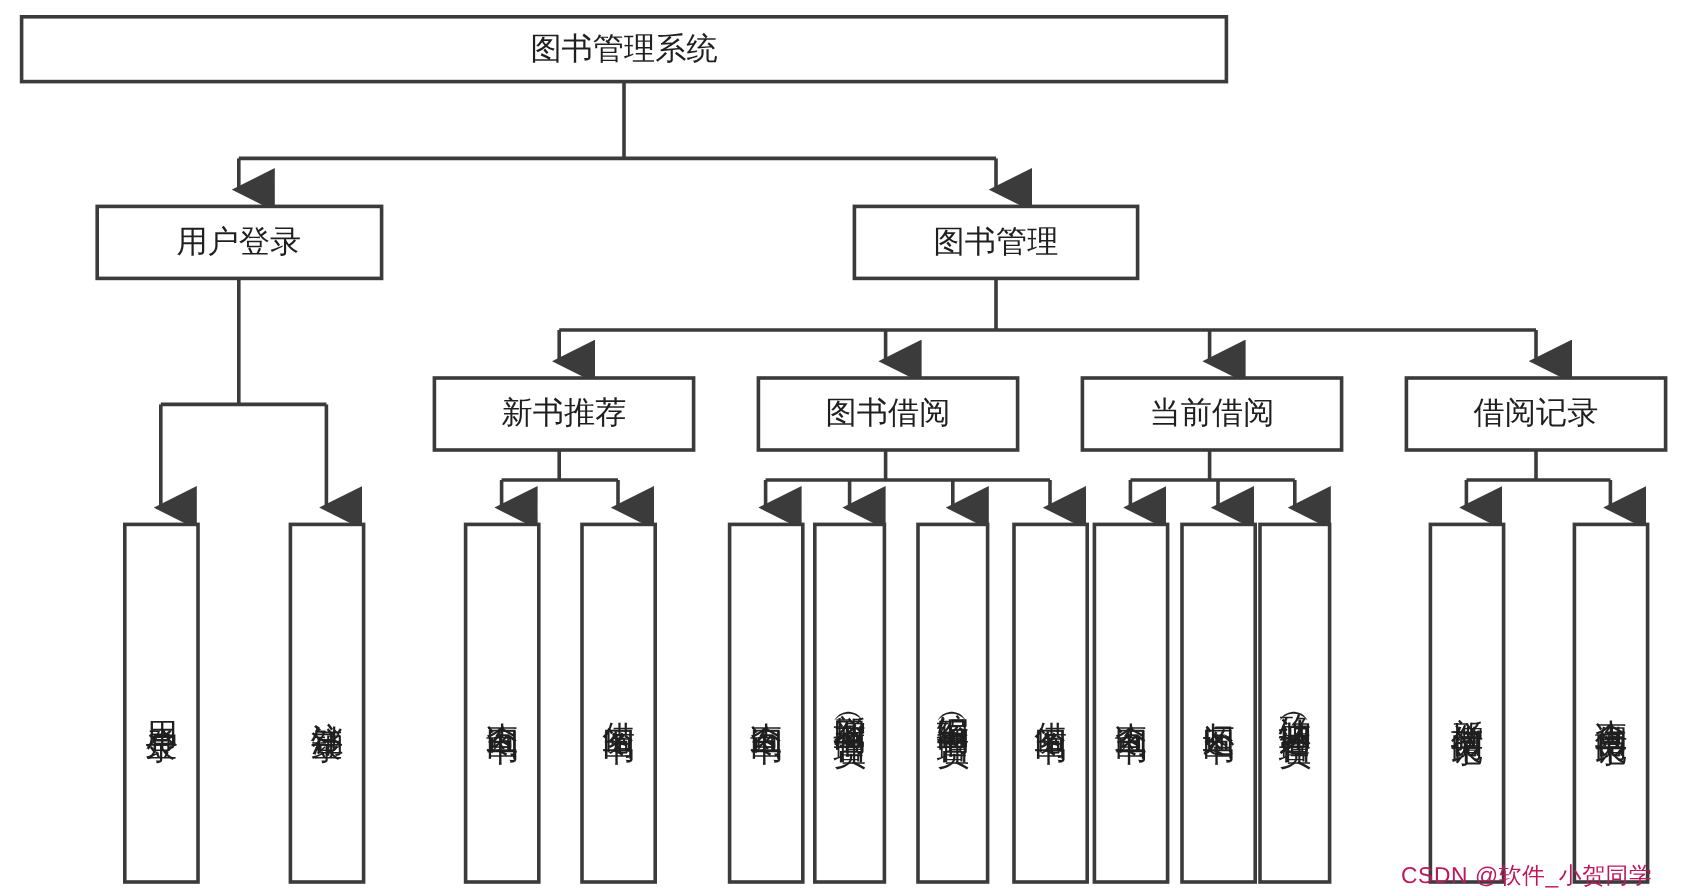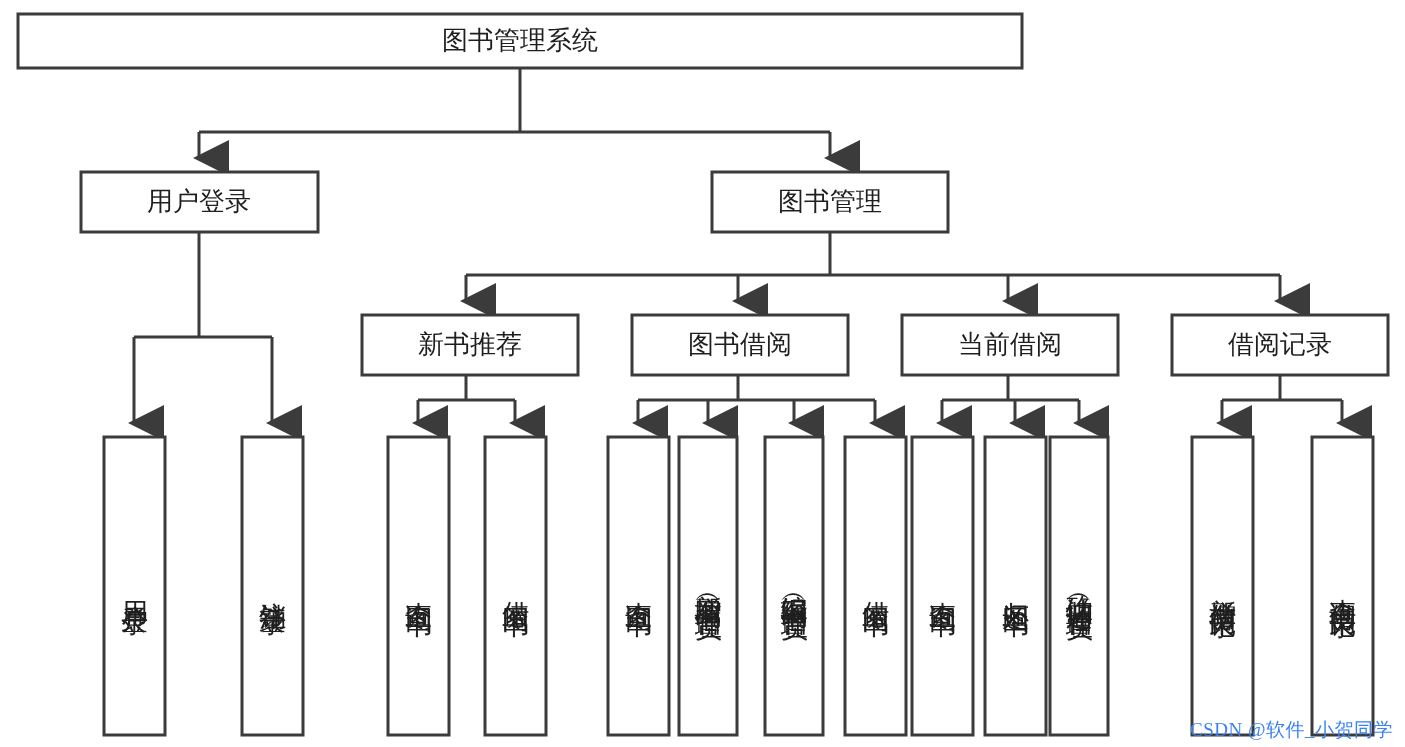--- a/index.html
+++ b/index.html
@@ -59,25 +59,25 @@
     color: #1f1f1f;
     display: flex;
     align-items: center;
     justify-content: center;
     text-align: center;
     white-space: pre-wrap;
     pointer-events: none;
   }
   .watermark {
     position: absolute;
-    right: 12px;
+    right: 28px;
     bottom: 4px;
-    font-family: Liberation Serif, serif;
+    font-family: Liberation Sans, sans-serif;
     font-size: 19px;
-    color: #3b82f6;
+    color: #be185d;
     letter-spacing: 0.5px;
     white-space: nowrap;
   }
 </style>
 </head>
 <body>
 
 <div id="diagram-root">
 
   <svg class="diagram" viewBox="0 0 1405 747" xmlns="http://www.w3.org/2000/svg">

